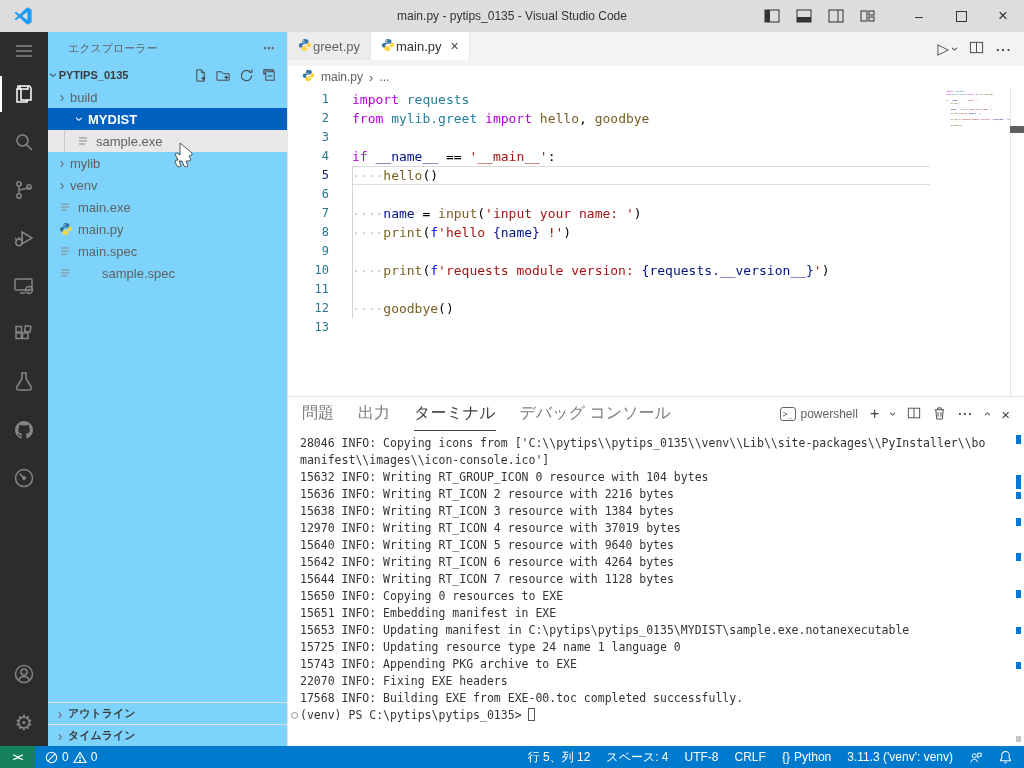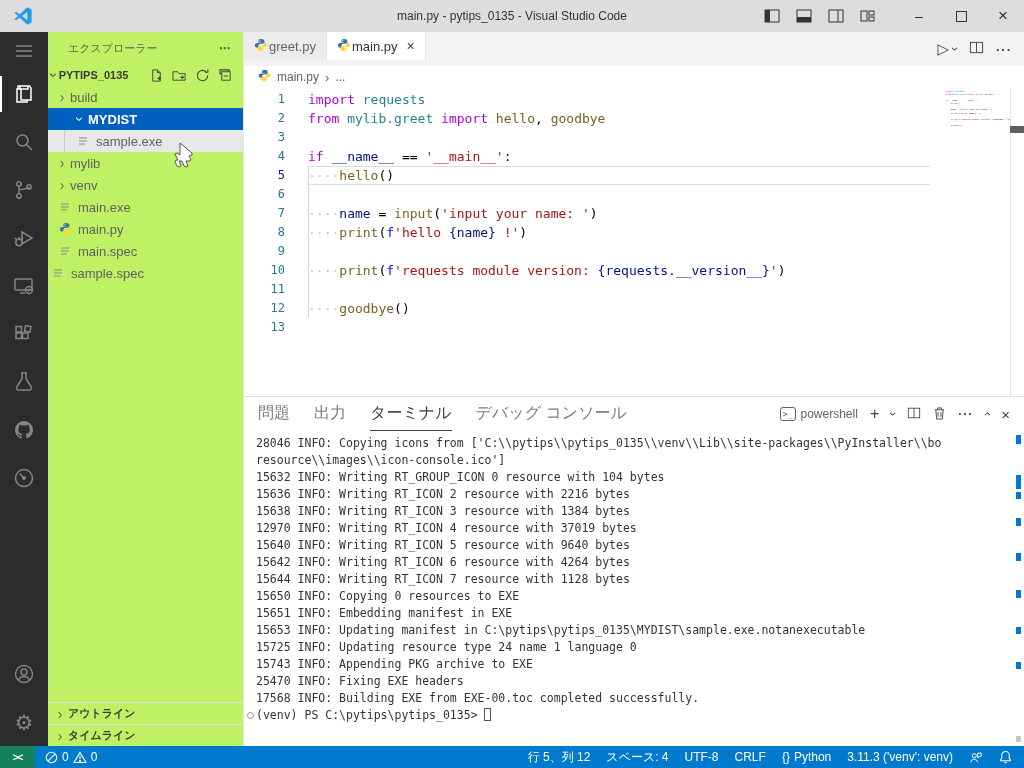--- a/index.html
+++ b/index.html
@@ -23,21 +23,21 @@
   .activitybar{width:48px;background:#2c2c2c;display:flex;flex-direction:column;align-items:center;flex:none;}
   .ab-item{width:48px;height:48px;display:flex;align-items:center;justify-content:center;color:#858585;position:relative;}
   .ab-item.menu{height:38px;}
   .ab-item.active{color:#fff;}
   .ab-item.active::before{content:"";position:absolute;left:0;top:6px;bottom:6px;width:2px;background:#fff;}
   .ab-item svg{display:block;}
   .ab-spacer{flex:1;}
   .gear-glyph{font-size:21px;line-height:1;}
 
   
-  .sidebar{width:196px;background:#bef264;border-right:1px solid #e5e5e5;display:flex;flex-direction:column;flex:none;font-size:13px;}
+  .sidebar{width:240px;background:#7dd3fc;border-right:1px solid #e5e5e5;display:flex;flex-direction:column;flex:none;font-size:13px;}
   .sb-header{height:32px;display:flex;align-items:center;padding:0 12px 0 20px;color:#616161;font-size:11px;flex:none;}
   .sb-header .dots{margin-left:auto;color:#616161;letter-spacing:1px;font-weight:bold;}
   .sb-section{height:22px;display:flex;align-items:center;padding-left:4px;flex:none;}
   .sb-section .label{font-weight:bold;font-size:11px;color:#3b3b3b;margin-left:2px;}
   .sb-actions{margin-left:auto;display:flex;gap:8px;padding-right:10px;color:#424242;}
   .sb-actions svg{display:block;}
   .tree{flex:none;}
   .trow{height:22px;display:flex;align-items:center;color:#616161;position:relative;cursor:default;white-space:nowrap;}
   .trow .chev{width:16px;text-align:center;color:#646465;flex:none;}
   .trow.selected{background:#0060c0;color:#fff;}
@@ -319,21 +319,21 @@
             <span>main.py</span>
           </div>
           <div class="trow " style="padding-left: 10px;">
             <span class="ficon">
               <svg width="12" height="12" viewBox="0 0 12 12">
                 <path stroke="#888" stroke-width="1.2" d="M1 3h8M1 6h8M1 9h6"></path>
               </svg>
             </span>
             <span>main.spec</span>
           </div>
-          <div class="trow " style="padding-left: 3px;">
+          <div class="trow " style="padding-left: 10px; gap: 24px;">
             <span class="ficon">
               <svg width="12" height="12" viewBox="0 0 12 12">
                 <path stroke="#888" stroke-width="1.2" d="M1 3h8M1 6h8M1 9h6"></path>
               </svg>
             </span>
             <span>sample.spec</span>
           </div>
         </div>
       <div class="sb-fill"></div>
       <div class="sb-bottom">
@@ -460,34 +460,34 @@
               <span><svg width="13" height="14" viewBox="0 0 14 15" fill="none" stroke="#424242">
                   <path d="M2 4h10M5 4V2h4v2M3 4l1 10h6l1-10M5.5 6.5v5M8.5 6.5v5"></path>
                 </svg></span>
               <span style="font-weight:bold;letter-spacing:1px;">···</span>
               <span class="smallchev" style="transform:rotate(-90deg);">›</span>
               <span style="font-size:15px;">×</span>
             </span>
           </div>
         <div class="terminal">
             <div class="trow-t">28046 INFO: Copying icons from ['C:\\pytips\\pytips_0135\\venv\\Lib\\site-packages\\PyInstaller\\bo</div>
-            <div class="trow-t">resource\\images\\icon-console.ico']</div>
+            <div class="trow-t">manifest\\images\\icon-console.ico']</div>
             <div class="trow-t">15632 INFO: Writing RT_GROUP_ICON 0 resource with 104 bytes</div>
             <div class="trow-t">15636 INFO: Writing RT_ICON 2 resource with 2216 bytes</div>
             <div class="trow-t">15638 INFO: Writing RT_ICON 3 resource with 1384 bytes</div>
             <div class="trow-t">12970 INFO: Writing RT_ICON 4 resource with 37019 bytes</div>
             <div class="trow-t">15640 INFO: Writing RT_ICON 5 resource with 9640 bytes</div>
             <div class="trow-t">15642 INFO: Writing RT_ICON 6 resource with 4264 bytes</div>
             <div class="trow-t">15644 INFO: Writing RT_ICON 7 resource with 1128 bytes</div>
             <div class="trow-t">15650 INFO: Copying 0 resources to EXE</div>
             <div class="trow-t">15651 INFO: Embedding manifest in EXE</div>
             <div class="trow-t">15653 INFO: Updating manifest in C:\pytips\pytips_0135\MYDIST\sample.exe.notanexecutable</div>
             <div class="trow-t">15725 INFO: Updating resource type 24 name 1 language 0</div>
             <div class="trow-t">15743 INFO: Appending PKG archive to EXE</div>
-            <div class="trow-t">25470 INFO: Fixing EXE headers</div>
+            <div class="trow-t">22070 INFO: Fixing EXE headers</div>
             <div class="trow-t">17568 INFO: Building EXE from EXE-00.toc completed successfully.</div>
             <div class="trow-t prompt-row"><span class="prompt-deco"></span>(venv) PS C:\pytips\pytips_0135&gt; <span class="cursor-box"></span></div>
             <div class="scroll-mark" style="top:4px;height:9px;background:#0078d4;"></div>
             <div class="scroll-mark" style="top:44px;height:14px;background:#0078d4;"></div>
             <div class="scroll-mark" style="top:61px;height:7px;background:#0078d4;"></div>
             <div class="scroll-mark" style="top:87px;height:8px;background:#0078d4;"></div>
             <div class="scroll-mark" style="top:122px;height:8px;background:#0078d4;"></div>
             <div class="scroll-mark" style="top:159px;height:8px;background:#0078d4;"></div>
             <div class="scroll-mark" style="top:196px;height:7px;background:#0078d4;"></div>
             <div class="scroll-mark" style="top:231px;height:7px;background:#0078d4;"></div>

